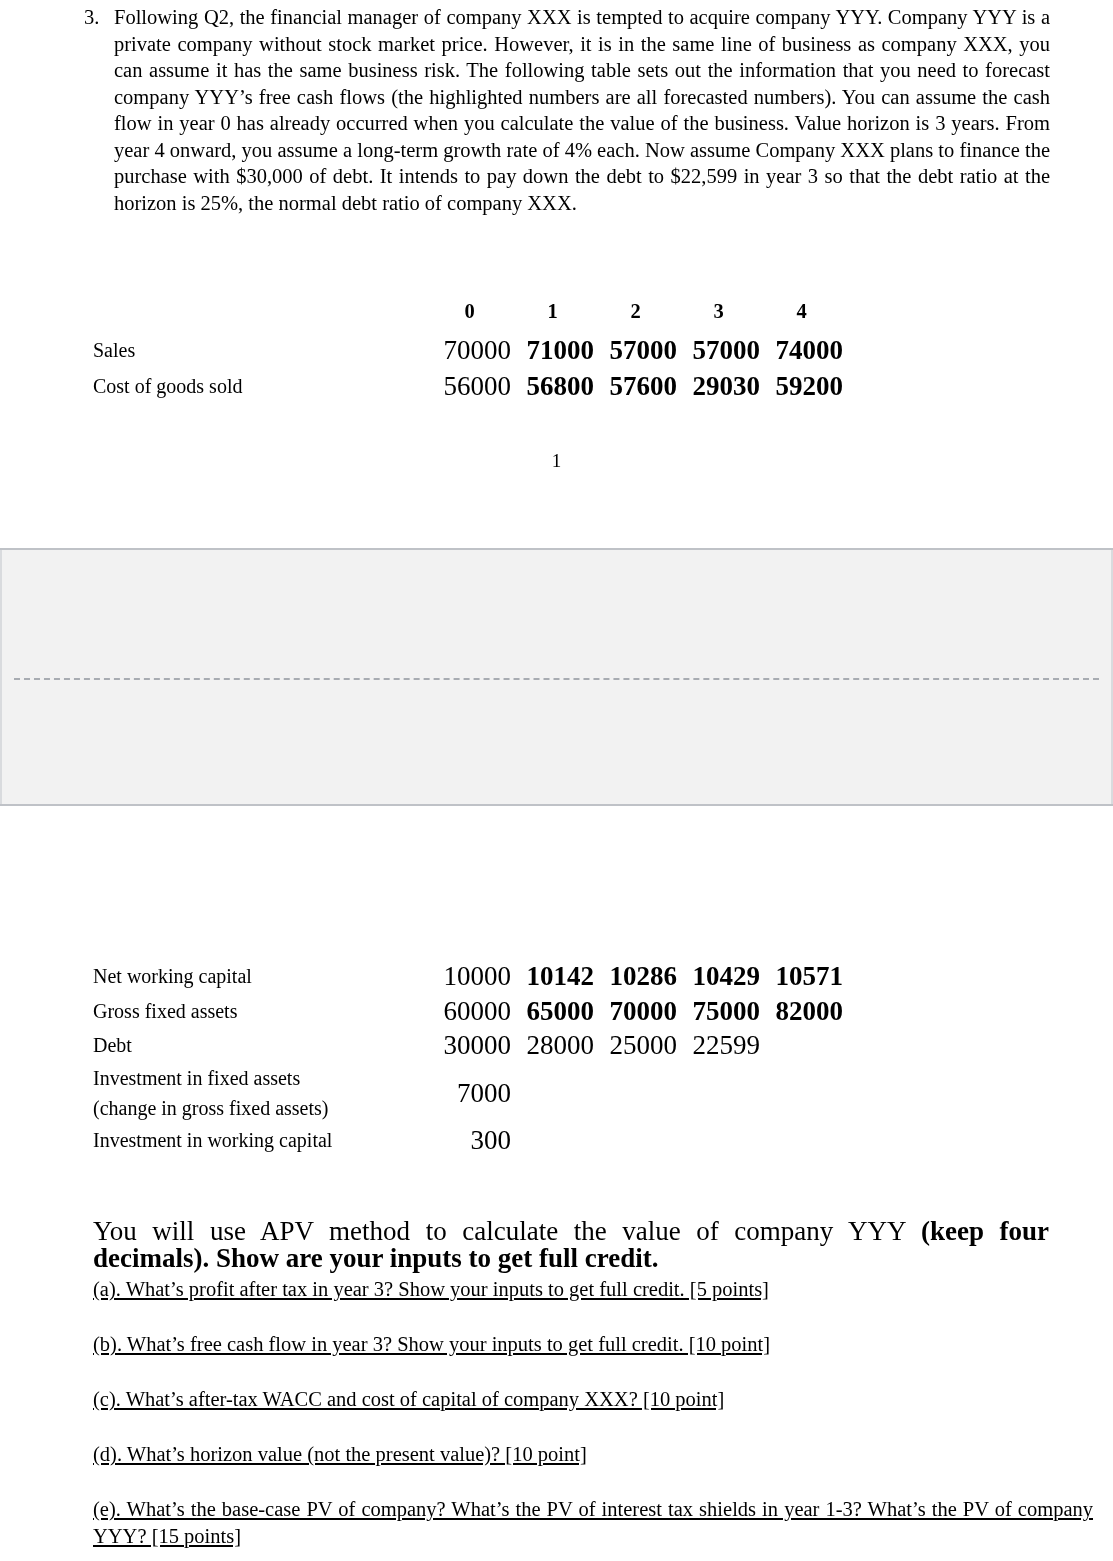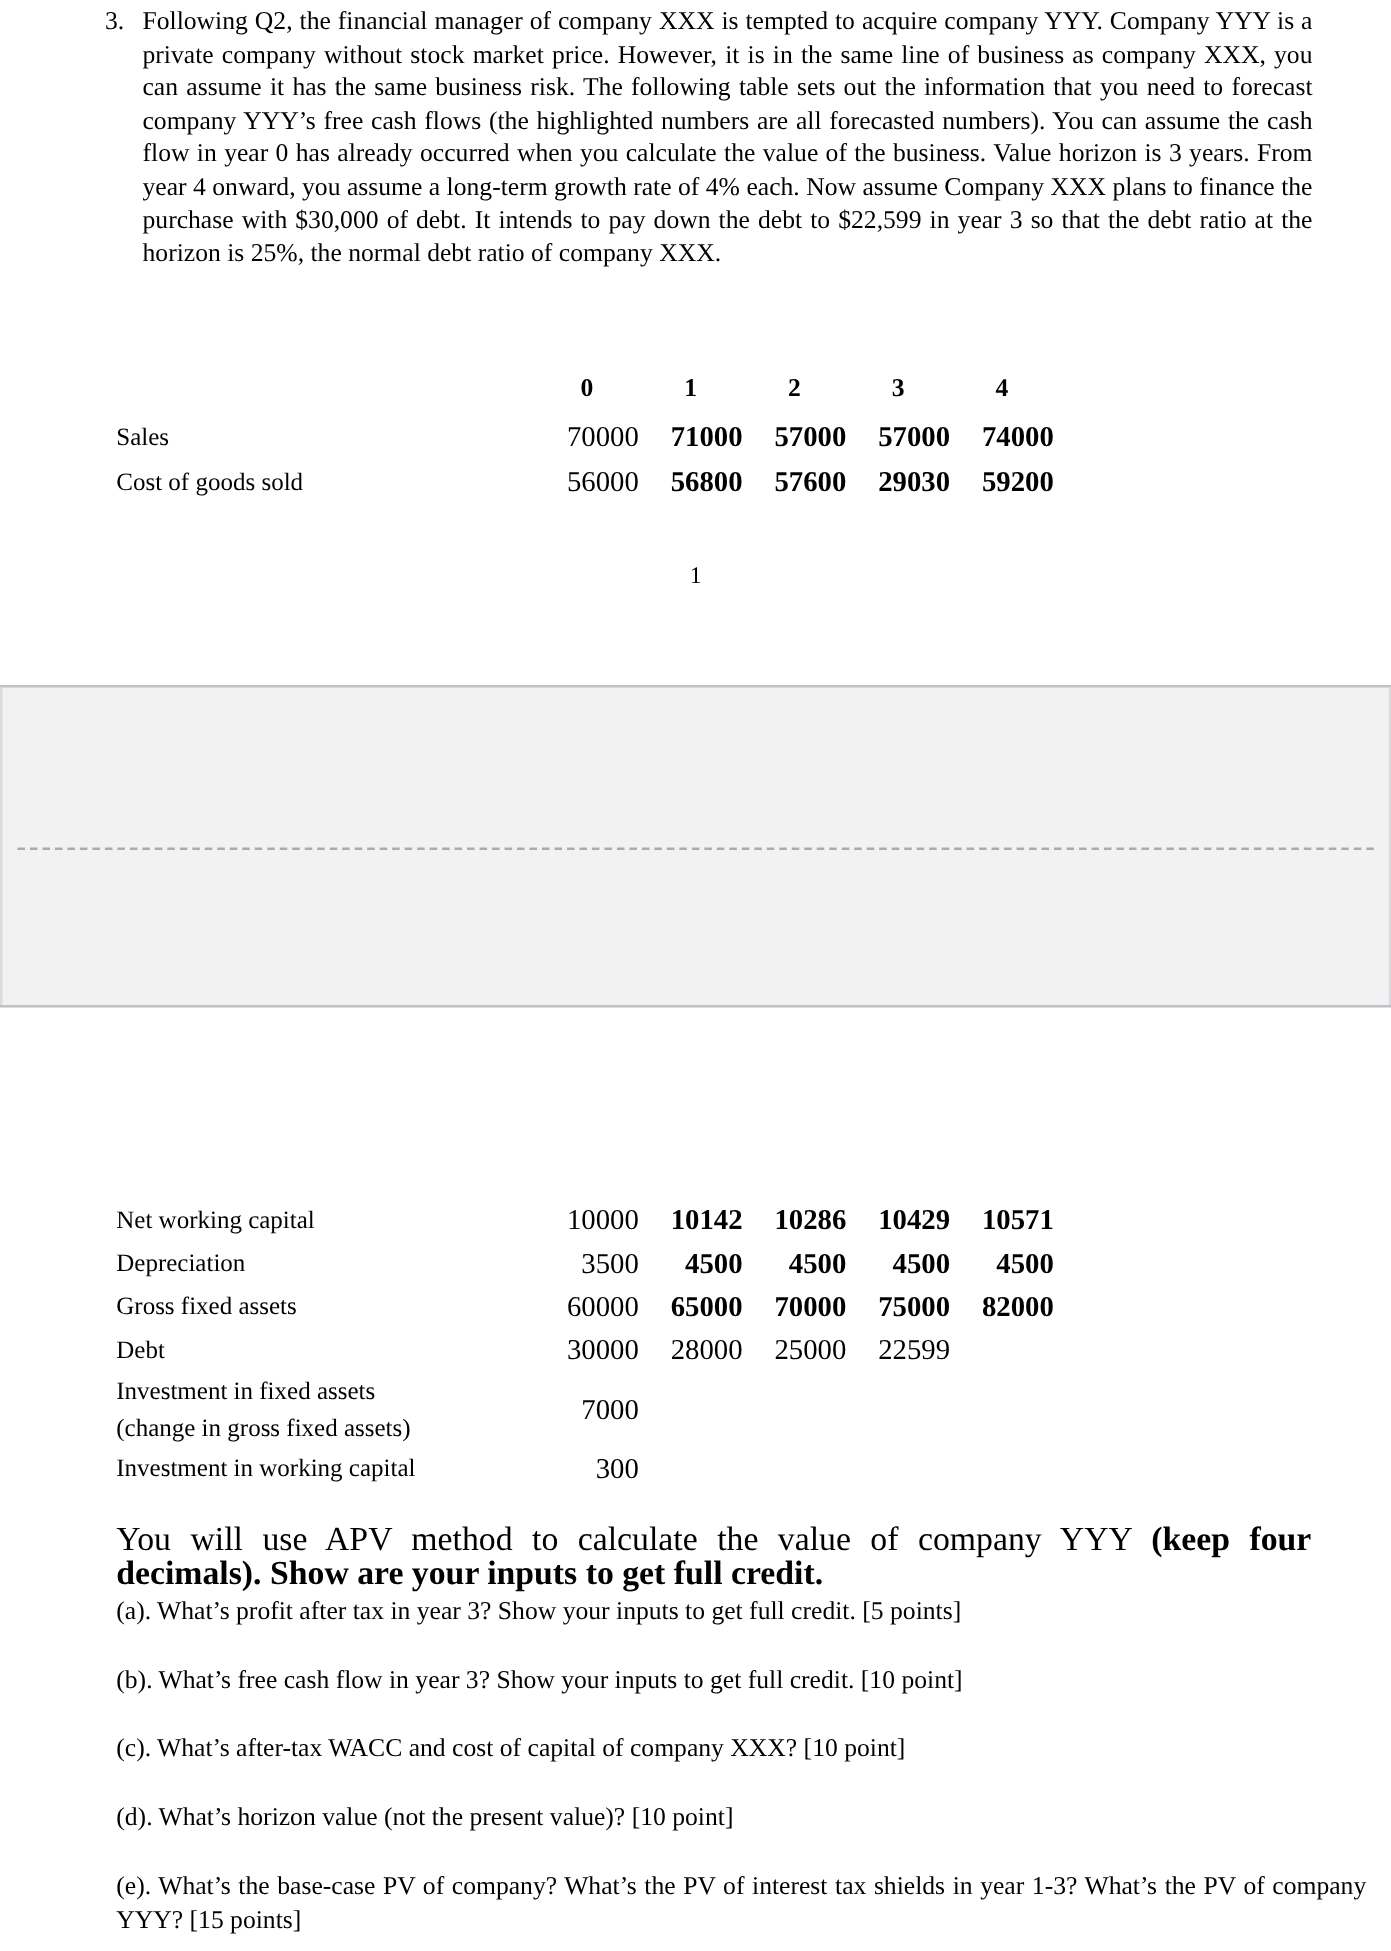--- a/index.html
+++ b/index.html
@@ -65,21 +65,21 @@
     white-space: nowrap;
   }
   .data-table .lbl {
     text-align: left;
     padding-right: 8px;
     font-size: 20px;
   }
   .data-table .val {
     text-align: right;
     width: 83px;
-    font-size: 23px;
+    font-size: 27px;
   }
   .data-table .val.bold {
     font-weight: bold;
   }
   .data-table .hdr {
     text-align: center;
     font-weight: bold;
     font-size: 20.5px;
   }
 
@@ -164,20 +164,21 @@
   }
   .instructions .lead b { font-weight: bold; }
 
   .qlist {
     position: absolute;
     left: 93px;
     top: 1276px;
     width: 1000px;
     font-size: 20.5px;
     line-height: 27px;
+    text-decoration: underline;
   }
   .qlist .item {
     margin: 0 0 28px 0;
   }
   .qlist .item:last-child { margin-bottom: 0; }
   .qlist .item.justified {
     text-align: justify;
     text-justify: inter-word;
   }
 </style>
@@ -236,28 +237,20 @@
     <tbody>
       <tr>
         <td class="lbl">Net working capital</td>
         <td class="val">10000</td>
         <td class="val bold">10142</td>
         <td class="val bold">10286</td>
         <td class="val bold">10429</td>
         <td class="val bold">10571</td>
       </tr>
       <tr>
-        <td class="lbl">Depreciation</td>
-        <td class="val">3500</td>
-        <td class="val bold">4500</td>
-        <td class="val bold">4500</td>
-        <td class="val bold">4500</td>
-        <td class="val bold">4500</td>
-      </tr>
-      <tr>
         <td class="lbl">Gross fixed assets</td>
         <td class="val">60000</td>
         <td class="val bold">65000</td>
         <td class="val bold">70000</td>
         <td class="val bold">75000</td>
         <td class="val bold">82000</td>
       </tr>
       <tr>
         <td class="lbl">Debt</td>
         <td class="val">30000</td>

